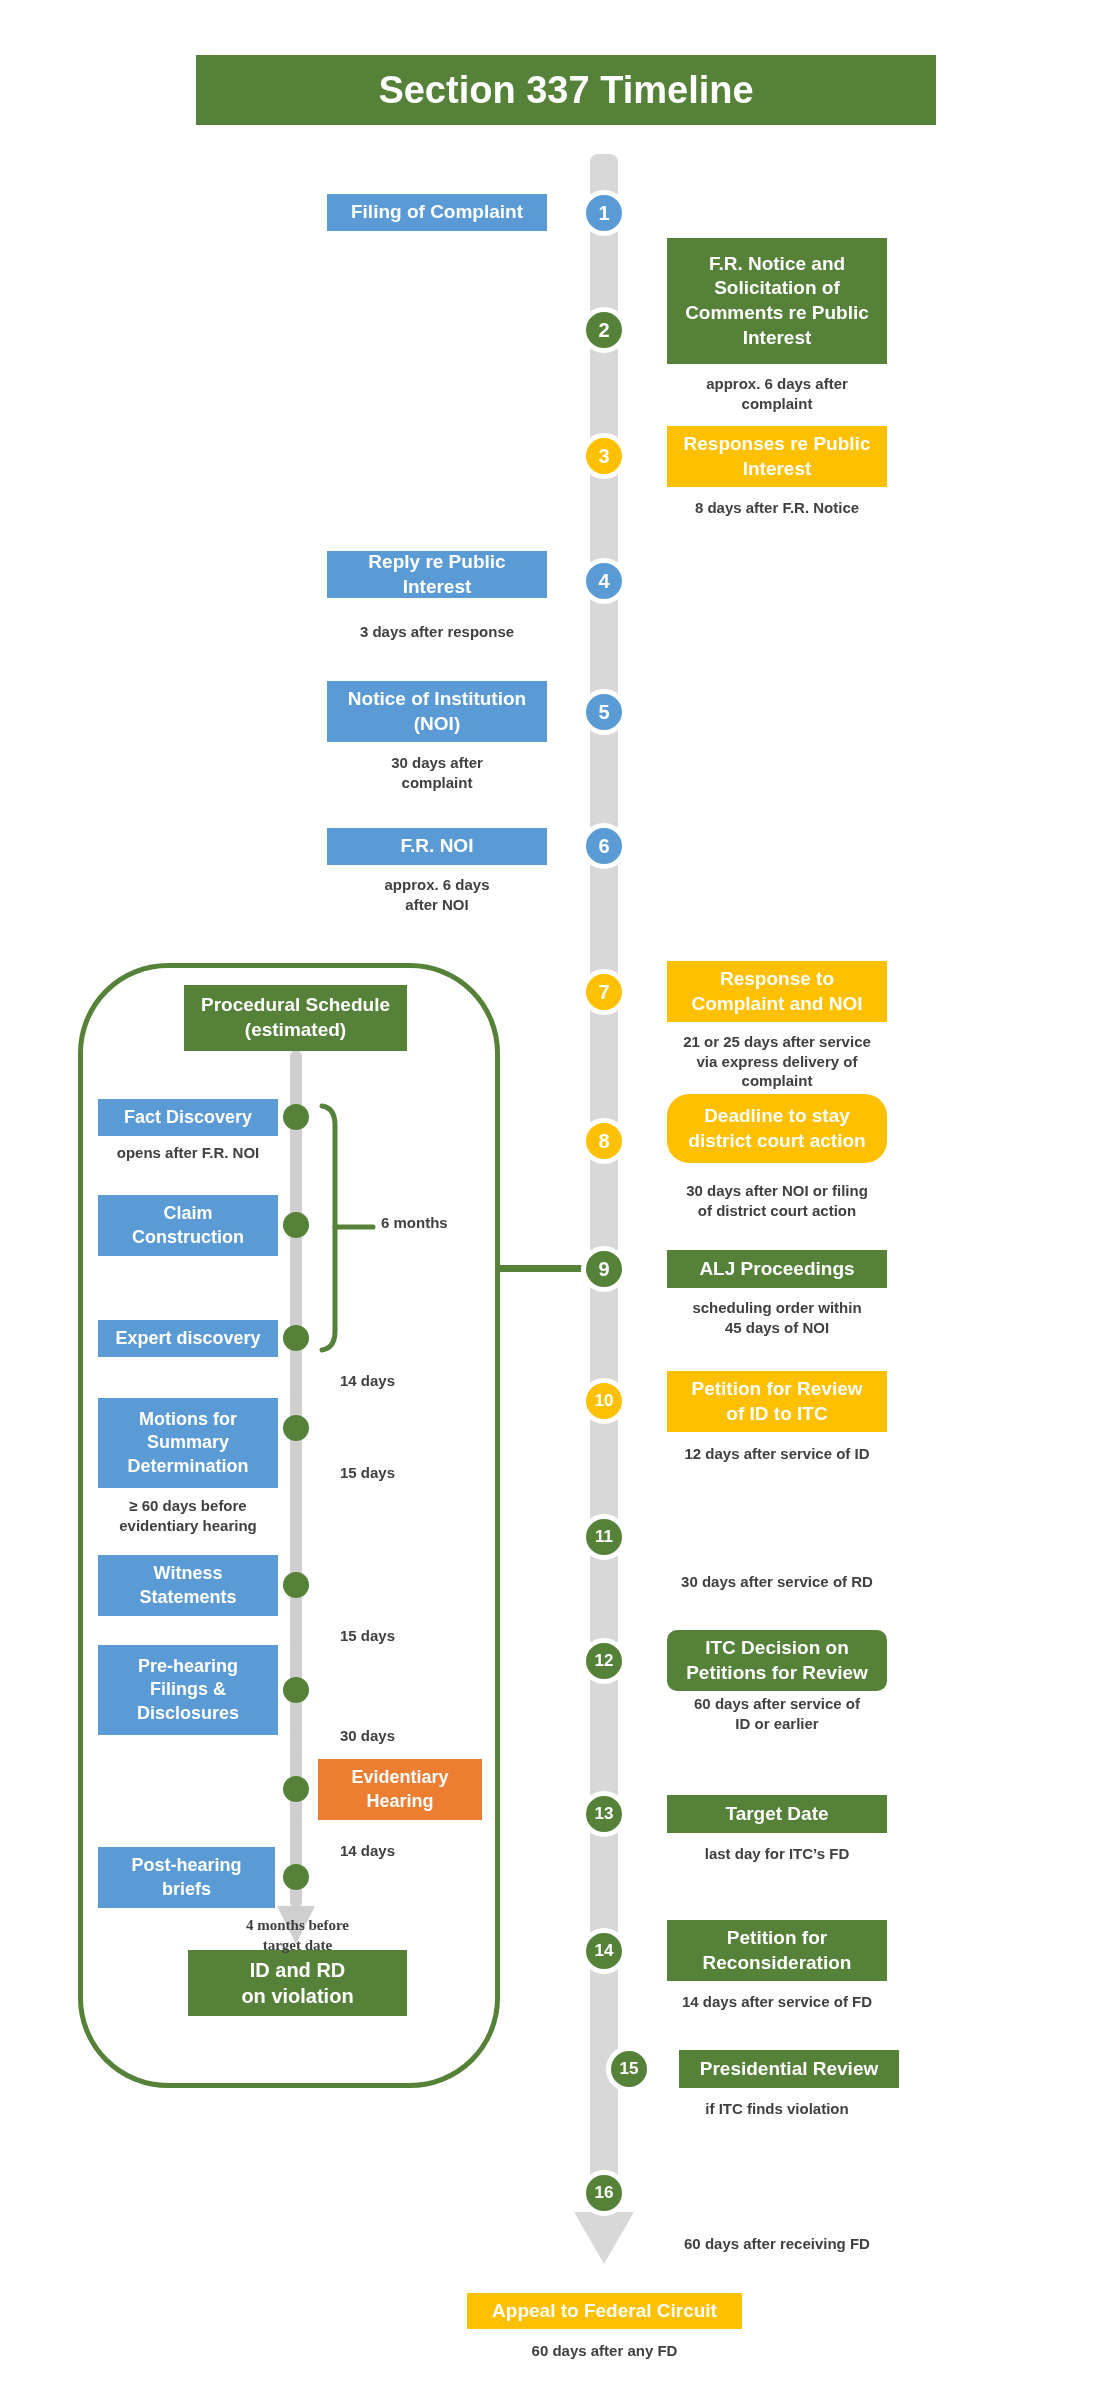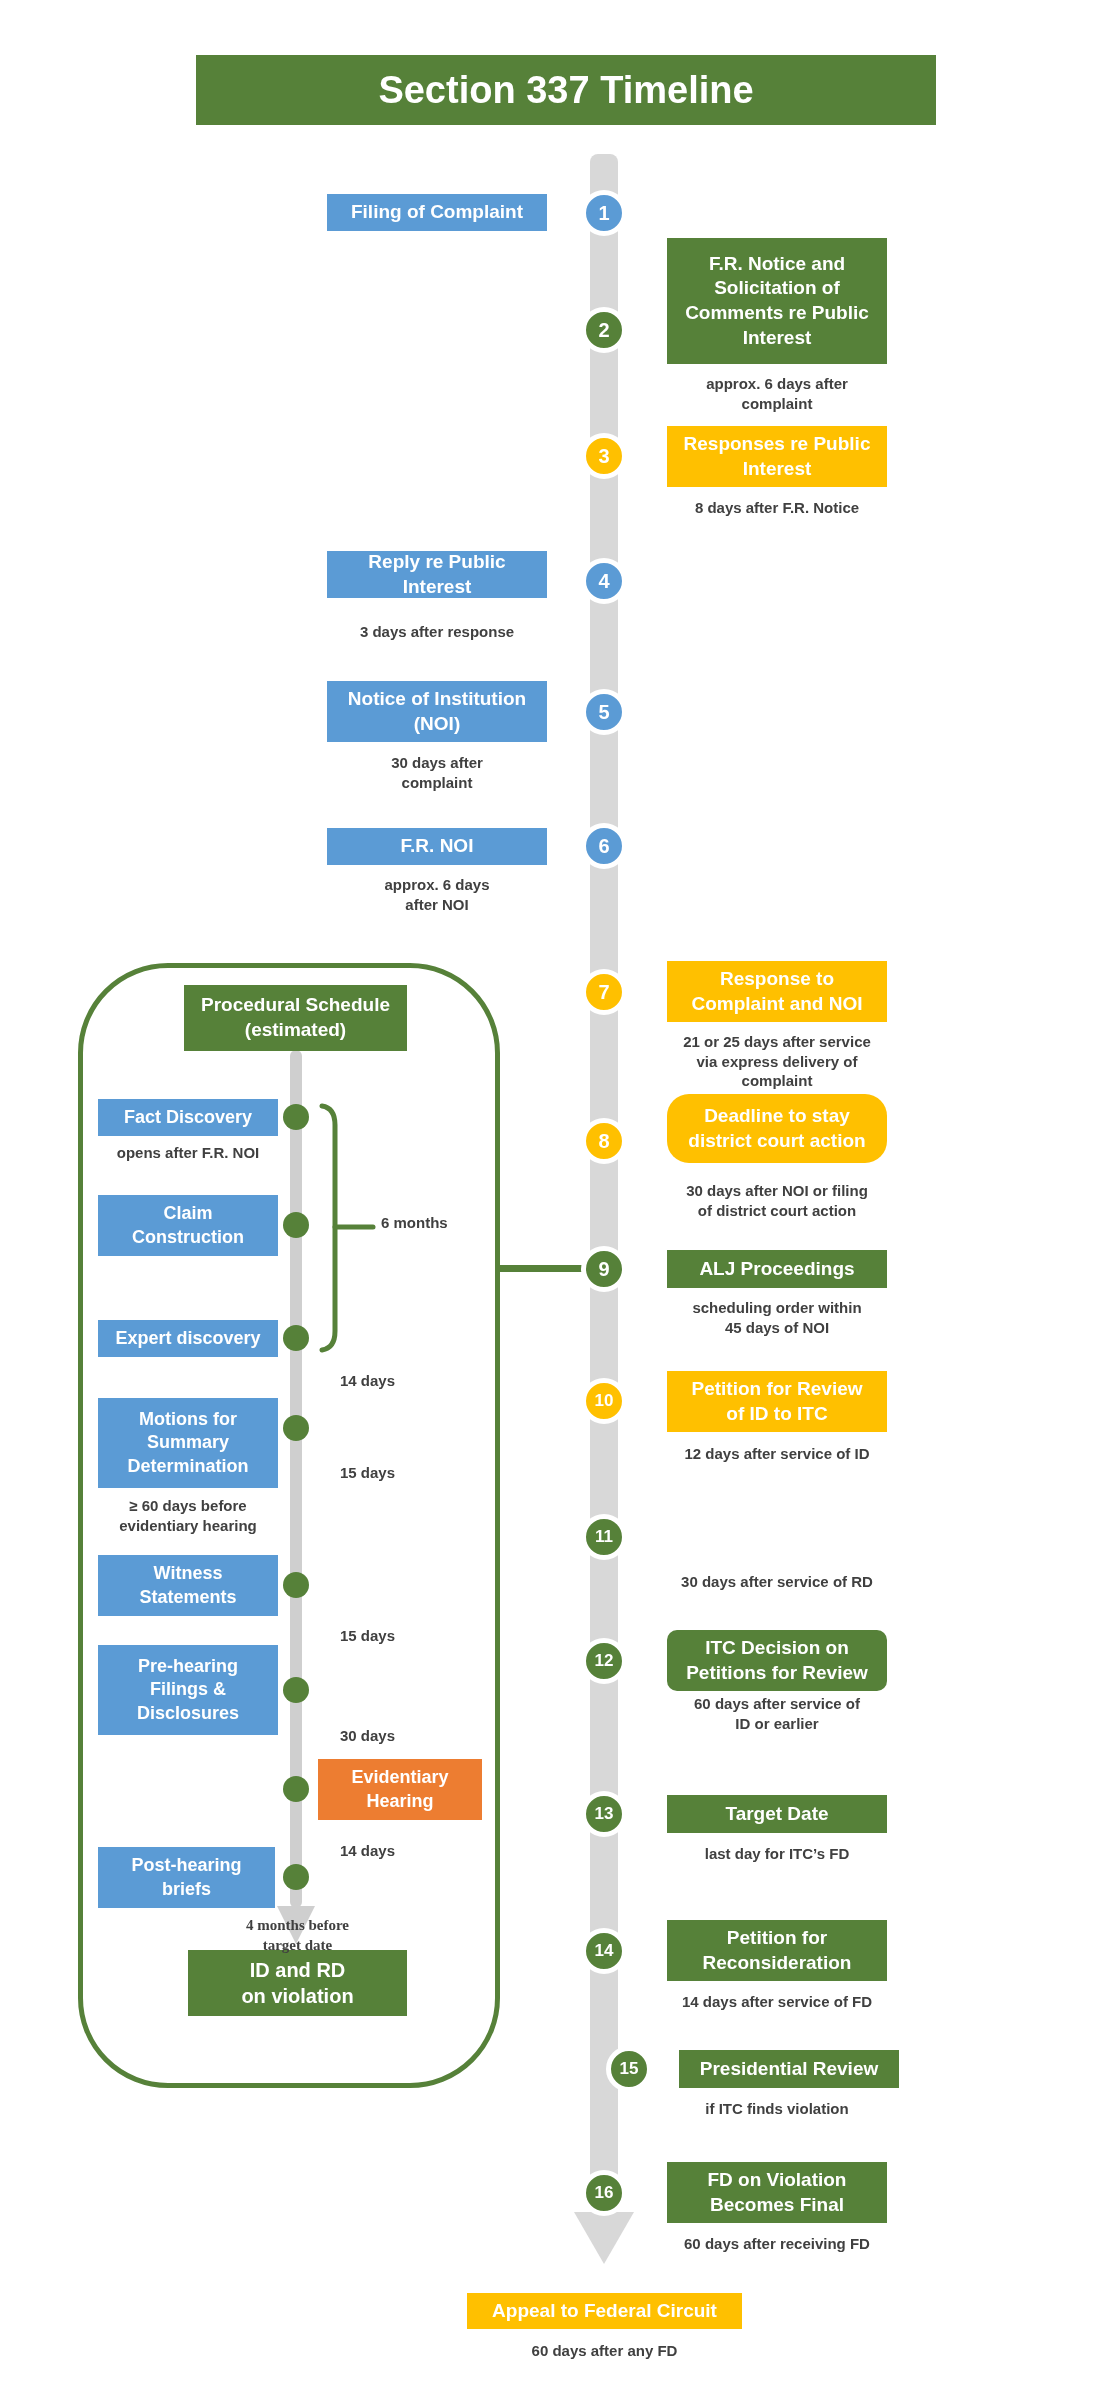--- a/index.html
+++ b/index.html
@@ -125,22 +125,20 @@
   <div class="box green" style="left:667px;top:1795px;width:220px;height:38px;">Target Date</div>
   <div class="caption" style="left:657px;top:1844px;width:240px;">last day for ITC’s FD</div>
 
   <div class="box green" style="left:667px;top:1920px;width:220px;height:61px;">Petition for
 Reconsideration</div>
   <div class="caption" style="left:657px;top:1992px;width:240px;">14 days after service of FD</div>
 
   <div class="box green" style="left:667px;top:2050px;width:220px;height:38px;margin-left:12px;">Presidential Review</div>
   <div class="caption" style="left:657px;top:2099px;width:240px;">if ITC finds violation</div>
 
-  <div class="box green" style="left:667px;top:2162px;width:220px;height:61px;">FD on Violation
-Becomes Final</div>
   <div class="caption" style="left:657px;top:2234px;width:240px;">60 days after receiving FD</div>
 
   <div class="panel" style="left:78px;top:963px;width:412px;height:1115px;"></div>
   <div class="connector" style="left:496px;top:1265px;width:90px;height:7px;"></div>
 
   <div class="box green" style="left:184px;top:985px;width:223px;height:66px;z-index:2;">Procedural Schedule
 (estimated)</div>
 
   <div class="subbar" style="left:290px;top:1050px;width:12px;height:858px;"></div>
   <div class="subarrow" style="left:277px;top:1906px;"></div>

